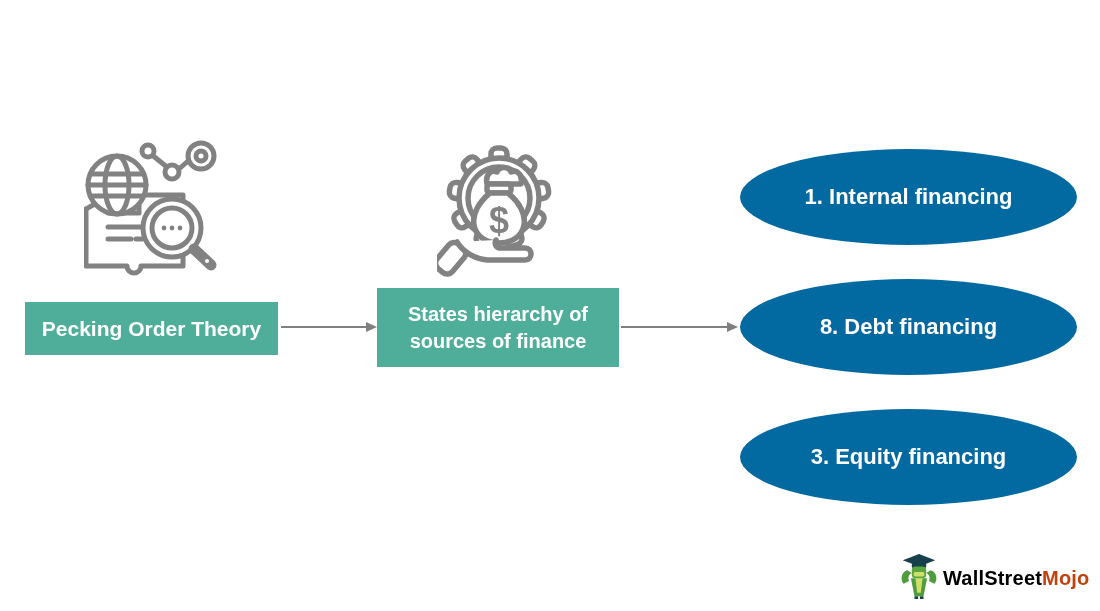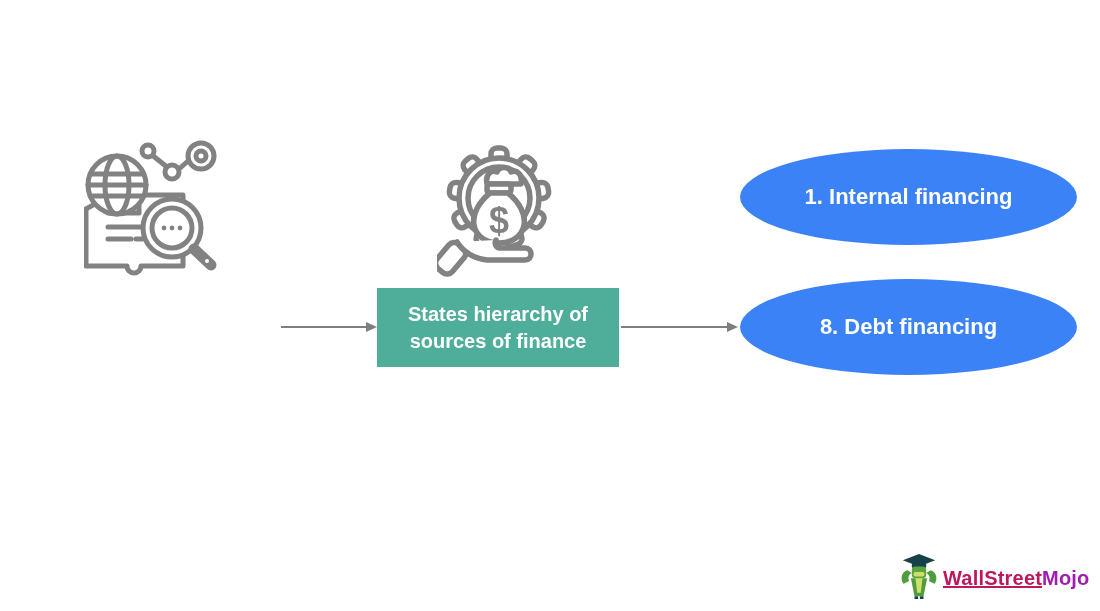--- a/index.html
+++ b/index.html
@@ -20,31 +20,31 @@
   .box-start{left:25px;top:302px;width:253px;height:53px;font-size:21px;}
   .box-def{left:377px;top:288px;width:242px;height:79px;font-size:20px;line-height:1.32;}
   .arrow{position:absolute;height:2px;background:#7f7f7f;}
   .arrow::after{
     content:"";position:absolute;right:-11px;top:-4px;width:0;height:0;
     border-left:11px solid #7f7f7f;border-top:5px solid transparent;border-bottom:5px solid transparent;
   }
   .arrow-1{left:281px;top:326px;width:85px;}
   .arrow-2{left:621px;top:326px;width:106px;}
   .ellipse{
-    position:absolute;left:740px;width:337px;height:96px;background:#3b82f6;border-radius:50%;
+    position:absolute;left:740px;width:337px;height:96px;background:#0369a1;border-radius:50%;
     color:#ffffff;font-weight:bold;font-size:22px;
     display:flex;align-items:center;justify-content:center;text-align:center;
   }
   .ellipse-1{top:149px;}
   .ellipse-2{top:279px;}
   .ellipse-3{top:409px;}
   .logo{position:absolute;left:901px;top:553px;display:flex;align-items:center;gap:6px;}
   .logo-text{font-size:20px;font-weight:bold;letter-spacing:0.2px;}
-  .logo-primary{color:#be185d;text-decoration:underline;}
-  .logo-accent{color:#a21caf;}
+  .logo-primary{color:#000000;}
+  .logo-accent{color:#c2410c;}
 </style>
 </head>
 <body>
 
 <div class="canvas">
 
 
   <span class="icon-research">
     <svg width="140" height="142" viewBox="0 0 140 142" fill="none" stroke="#828282" stroke-width="5" stroke-linecap="round" stroke-linejoin="round">
 
@@ -114,37 +114,43 @@
       <path d="M53,53 C42,62 35,74 37,85 C39,97 50,103 62,103 C74,103 85,97 87,85 C89,74 82,62 71,53 Z" fill="#ffffff"></path>
       <text x="62" y="93" text-anchor="middle" font-family="Liberation Sans, sans-serif" font-size="36" font-weight="bold" fill="#828282" stroke="none">$</text>
 
       <g transform="rotate(40 13 119)">
           <rect x="3" y="102" width="20" height="32" rx="7" fill="#ffffff"></rect>
         </g>
       <path d="M20,102 C26,112 38,119 50,120 L88,120 C96,120 96,108 88,108 L64,108 C59,108 57,104 59,100" fill="#ffffff"></path>
     </svg>
   </span>
 
+  <div class="box box-start">
+    <span>Pecking Order Theory</span>
+  </div>
 
   <div class="arrow arrow-1"></div>
 
   <div class="box box-def">
     <span>
       <span>States hierarchy of</span><br>
       <span>sources of finance</span>
     </span>
   </div>
 
   <div class="arrow arrow-2"></div>
 
   <div class="ellipse ellipse-1">
     <span>1. Internal financing</span>
   </div>
   <div class="ellipse ellipse-2">
     <span>8. Debt financing</span>
+  </div>
+  <div class="ellipse ellipse-3">
+    <span>3. Equity financing</span>
   </div>
 
   <div class="logo">
     <span>
       <svg width="36" height="47" viewBox="0 0 40 52">
 
         <polygon points="20,1 38,8 20,15 2,8" fill="#17414a"></polygon>
         <rect x="12" y="11" width="16" height="6" rx="2" fill="#17414a"></rect>
 
         <path d="M7,19 C0,21 -1,30 3,34 L9,31 C7,27 9,23 12,22 Z" fill="#4f9c3d"></path>

